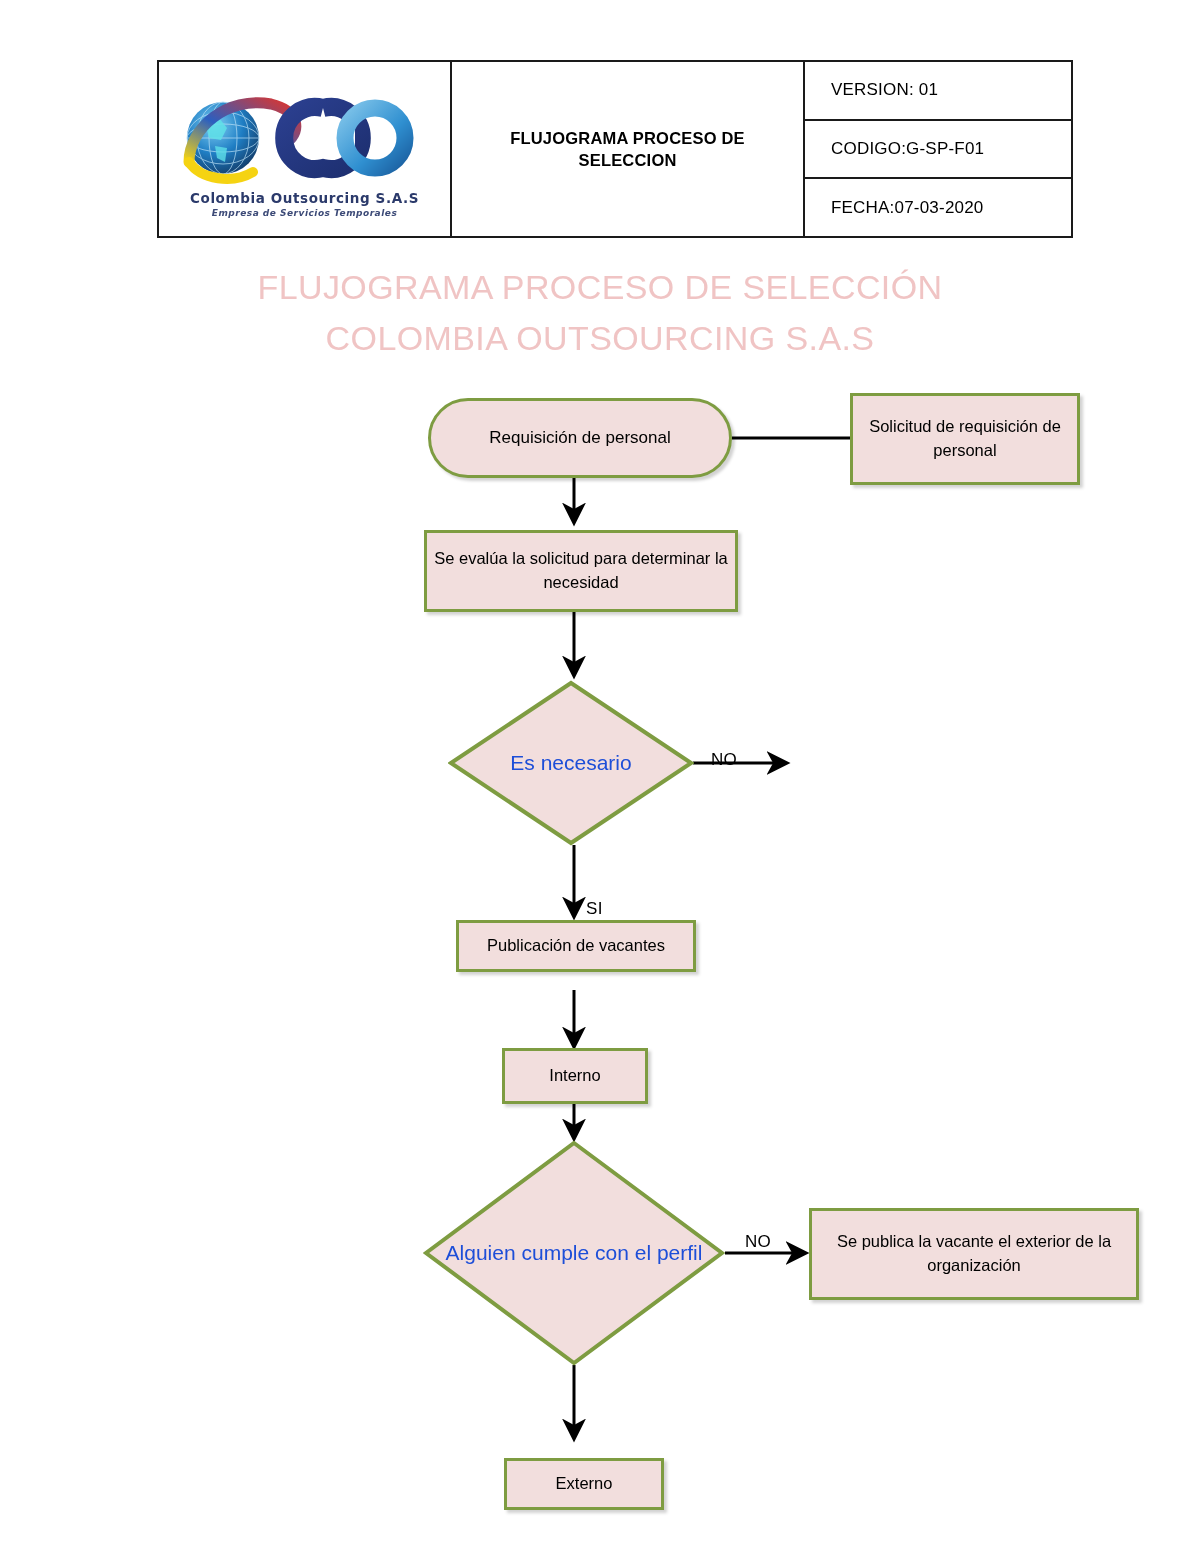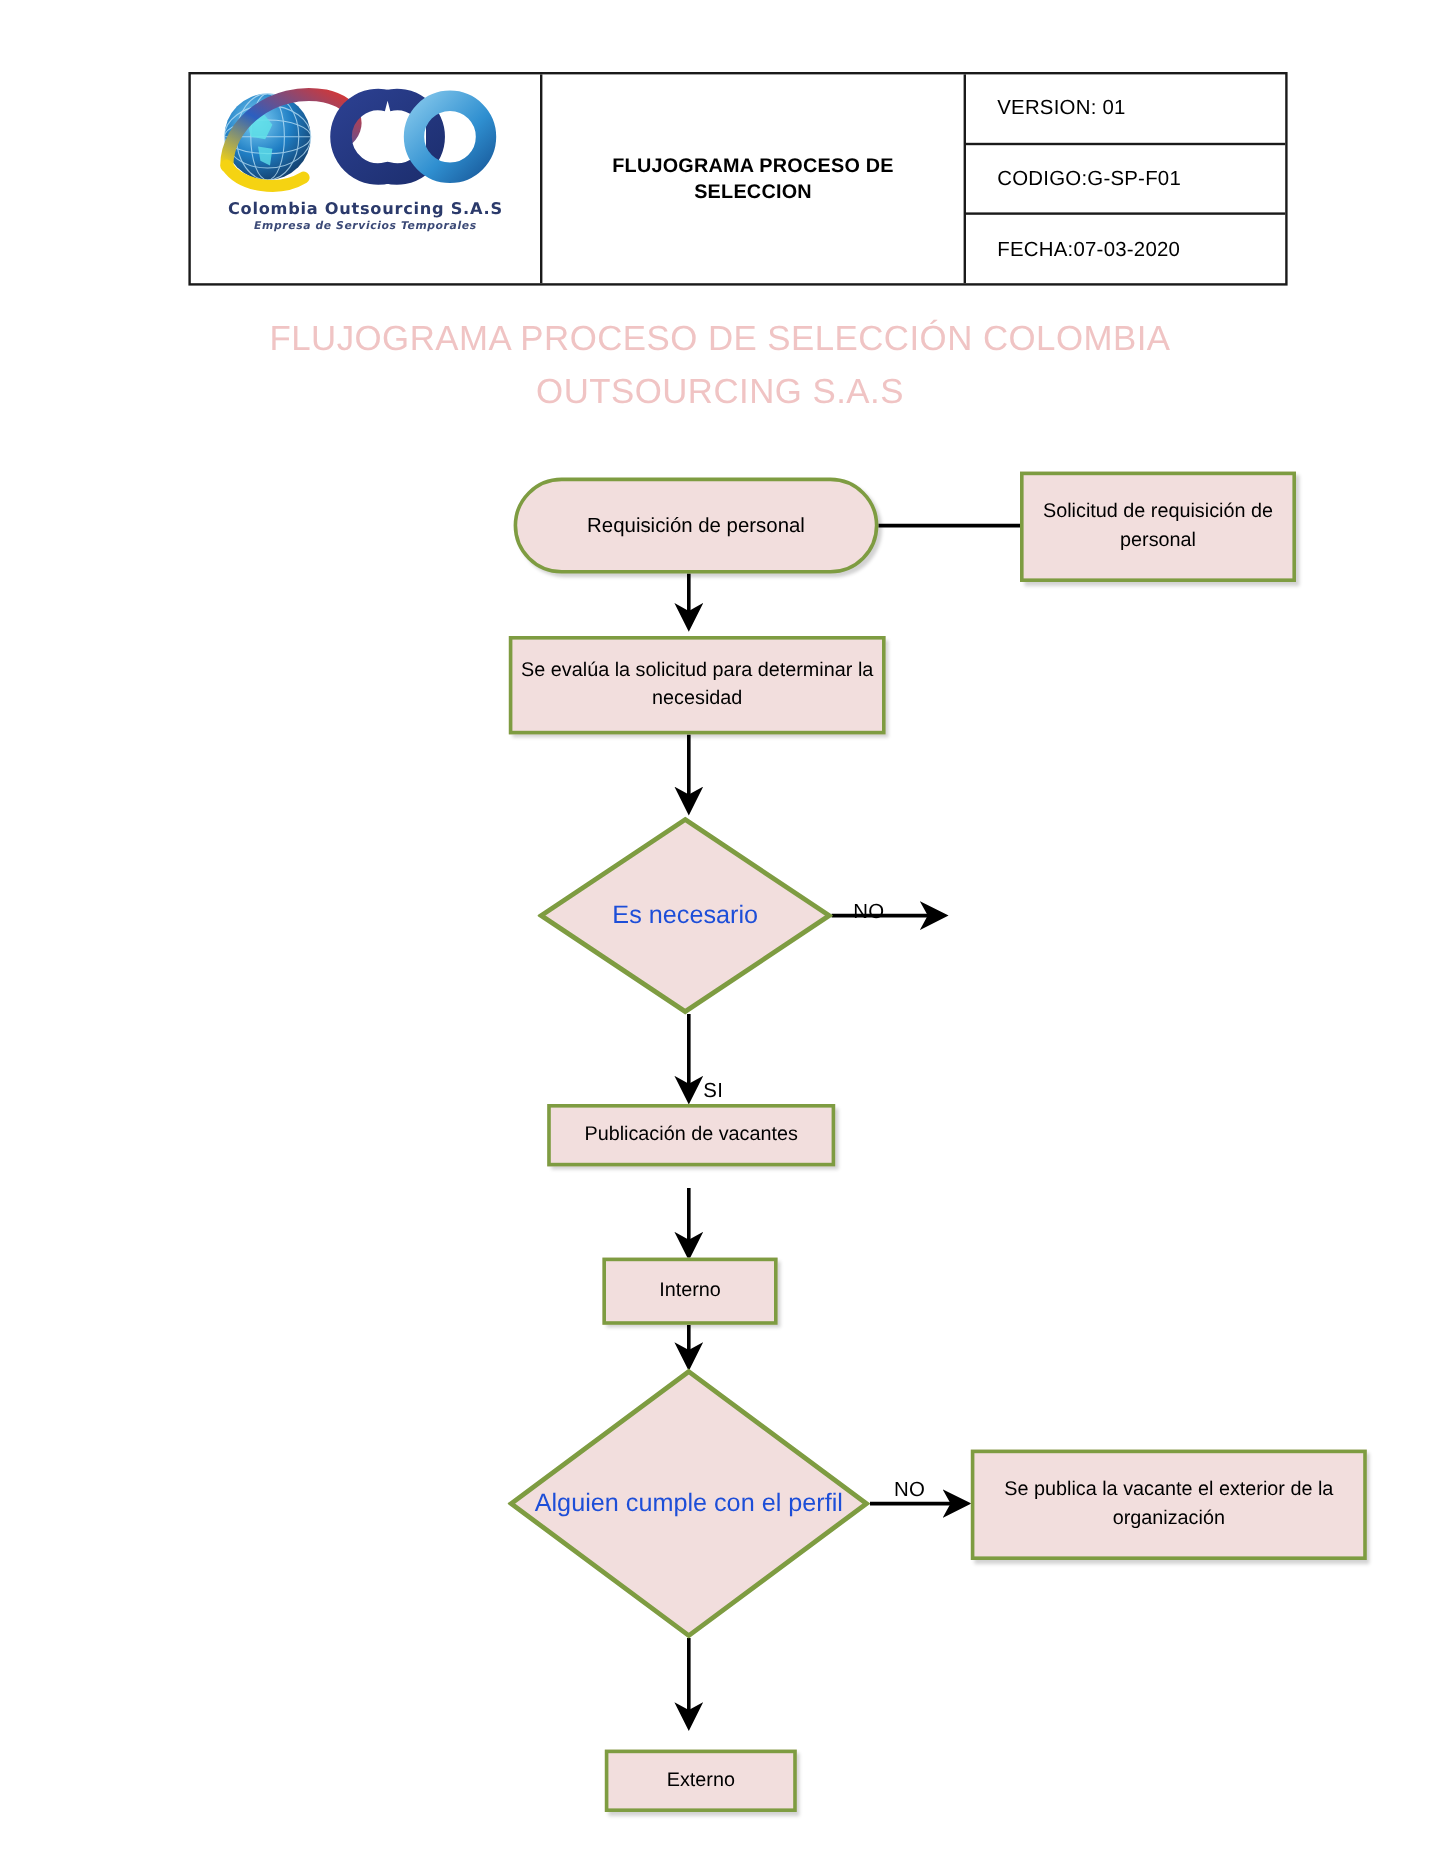--- a/index.html
+++ b/index.html
@@ -24,21 +24,21 @@
     height: 178px;
     border: 2px solid #1a1a1a;
     box-sizing: border-box;
     display: flex;
   }
   .hdr-cell-logo {
     width: 293px;
     border-right: 2px solid #1a1a1a;
     box-sizing: border-box;
     display: flex;
-    align-items: flex-start;
+    align-items: flex-end;
     justify-content: center;
     position: relative;
   }
   .hdr-cell-title {
     width: 353px;
     border-right: 2px solid #1a1a1a;
     box-sizing: border-box;
     display: flex;
     align-items: center;
     justify-content: center;
@@ -100,21 +100,21 @@
     font-style: italic;
   }
 
   
   #doc-title {
     position: absolute;
     left: 180px;
     top: 262px;
     width: 840px;
     text-align: center;
-    font-size: 29px;
+    font-size: 34px;
     line-height: 1.5;
     color: #f0c4c4;
     letter-spacing: 0.4px;
     font-family: "Liberation Sans", sans-serif;
   }
 
   
   #flowchart {
     position: absolute;
     left: 0;

